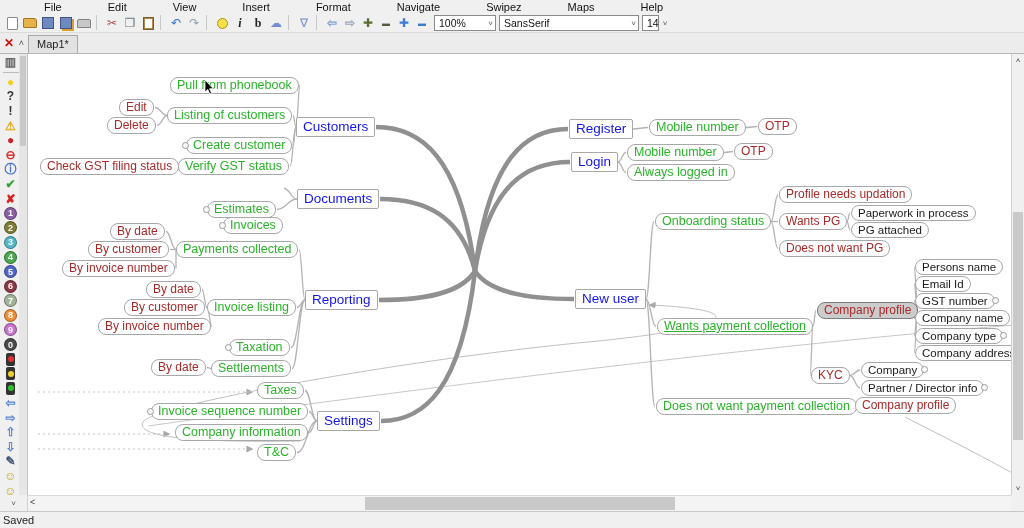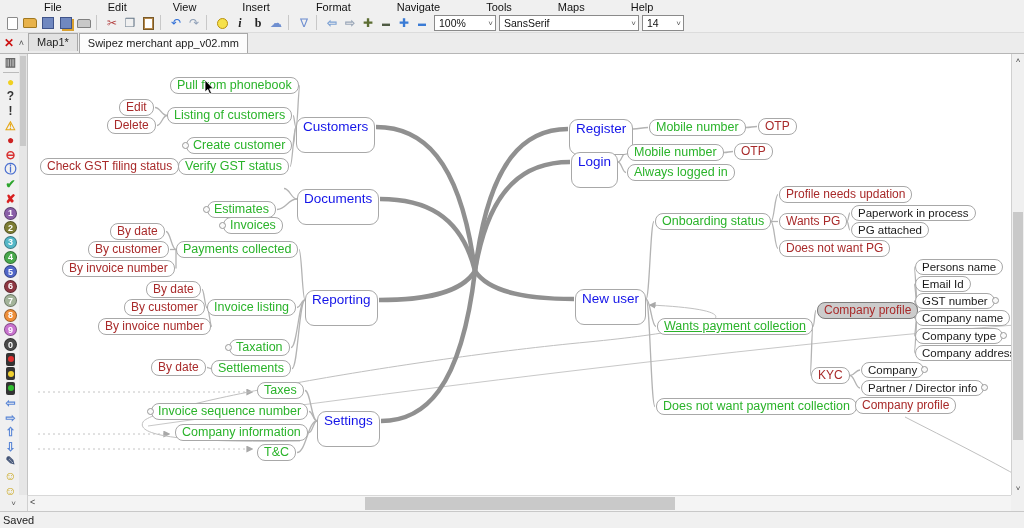--- a/index.html
+++ b/index.html
@@ -41,21 +41,21 @@
   .tl{ width:9px; height:13px; background:#333; border-radius:2px; display:flex; align-items:center; justify-content:center;}
   .tl i{ display:block; width:6px; height:6px; border-radius:50%;}
   #lbar-scroll{ position:absolute; right:0; top:0; bottom:0; width:8px; background:#e6e6e6;}
   #lbar-thumb{ position:absolute; right:1px; top:2px; width:6px; height:90px; background:#c9c9c9;}
   #canvas{ position:relative; width:983px; height:441px; background:#ffffff; overflow:hidden;}
   #vscroll{ width:13px; background:#f0f0f0; border-left:1px solid #d0d0d0; position:relative;}
   #vscroll .arr{ position:absolute; left:0; width:12px; text-align:center; font-size:8px; color:#444;}
   #vthumb{ position:absolute; left:1px; top:158px; width:10px; height:228px; background:#c9c9c9;}
   
   .node{ position:absolute; white-space:nowrap; background:#fff; border:1px solid #a8a8a8; border-radius:8px; padding:0 6px; height:17px; line-height:15px; font-size:12.5px; z-index:2; cursor:default;}
-  .node.l1{ color:var(--c-l1,#1414e8); font-size:13.5px; height:36px; line-height:18px; border-radius:9px;}
+  .node.l1{ color:var(--c-l1,#1414e8); font-size:13.5px; height:20px; line-height:18px; border-radius:2px;}
   .node.l2{ color:var(--c-l2,#2ab32a);}
   .node.l3{ color:var(--c-l3,#a82a2a); font-size:12px;}
   .node.plain{ color:var(--c-plain,#1a1a1a); font-size:11.5px; height:16px; line-height:14px;}
   .node.selected{ background:var(--c-selbg,#cccccc); border-color:#7d7d7d;}
   .fold{ position:absolute; top:50%; margin-top:-4px; width:7px; height:7px; border-radius:50%; background:#fafafa; border:1px solid #9a9a9a; z-index:3;}
   .fold.left{ left:-5px;} .fold.right{ right:-5px;}
   #root-node{ position:absolute; left:364px; top:196px; width:166px; height:42px; background:#fff; border:1px solid #8f8f8f; border-radius:50%; display:flex; align-items:center; justify-content:center; font-size:14.5px; color:#000; z-index:2;}
   #edges{ position:absolute; left:0; top:0; z-index:1;}
   #cursor{ position:absolute; left:177px; top:26px; z-index:6;}
   
@@ -70,21 +70,21 @@
 </head>
 <body>
 
 <div id="menubar">
     <span class="mi">File</span>
     <span class="mi">Edit</span>
     <span class="mi">View</span>
     <span class="mi">Insert</span>
     <span class="mi">Format</span>
     <span class="mi">Navigate</span>
-    <span class="mi">Tools</span>
+    <span class="mi">Swipez</span>
     <span class="mi">Maps</span>
     <span class="mi">Help</span>
   </div>
 
 <div id="toolbar">
   <span id="tb-buttons" style="display: flex;">
       <span class="tbtn">
         <span class="ic-page"></span>
       </span>
       <span class="tbtn">
@@ -128,34 +128,33 @@
       <span class="tbtn" style="color: rgb(58, 123, 213); font-size: 8px;">▬</span>
     </span>
   <span class="combo" style="width:62px">
     <span>100%</span>
       <span class="car">˅</span>
   </span>
   <span class="combo" style="width:140px">
     <span>SansSerif</span>
       <span class="car">˅</span>
   </span>
-  <span class="combo" style="width:42px">
+  <span class="combo" style="width:17px">
     <span>14</span>
       <span class="car">˅</span>
   </span>
 </div>
 
 <div id="tabbar">
   <div id="tabcorner">
     <span class="x">✕</span>
     <span class="up">˄</span>
   </div>
   <span id="tabs" style="display: flex;">
       <span class="tab">Map1*</span>
-      <span class="tab active">Swipez merchant app_v02.mm</span>
     </span>
 </div>
 
 <div id="main">
   <div id="leftbar">
     <div id="licons">
         <div class="lslot">
           <span class="glyph" style="color: rgb(102, 102, 102);">▥</span>
         </div>
         <div class="lslot ldiv">

